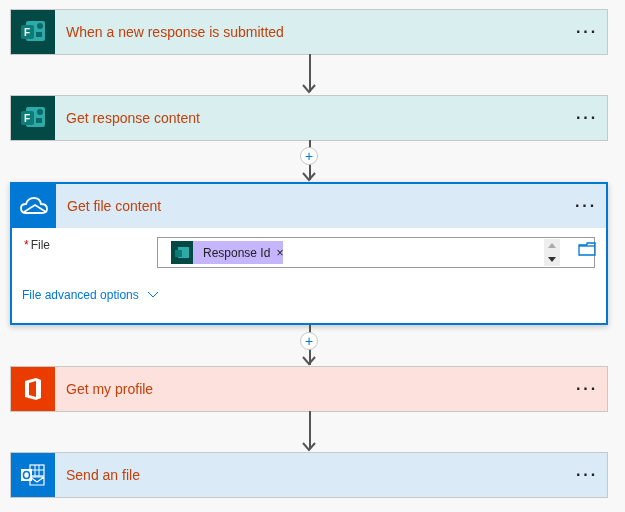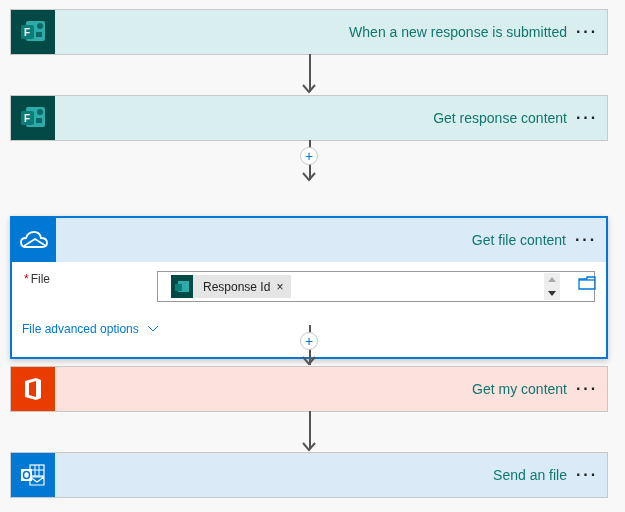--- a/index.html
+++ b/index.html
@@ -1,37 +1,37 @@
 <!DOCTYPE html>
 <html><head>
 <meta charset="utf-8">
 <style>
   html,body{margin:0;padding:0;}
   body{width:625px;height:512px;background:#f8f8f8;font-family:"Liberation Sans","DejaVu Sans",sans-serif;position:relative;overflow:hidden;}
   .card{position:absolute;left:10px;width:598px;border:1px solid #c8c8c8;box-sizing:border-box;}
   .card .hdr{display:flex;align-items:center;height:44px;}
   .card .icon{width:44px;height:44px;display:flex;align-items:center;justify-content:center;flex:none;}
-  .card .title{flex:1;padding-left:11px;font-size:14px;color:#0f766e;text-align:right;}
+  .card .title{flex:1;padding-left:11px;font-size:14px;color:#c2410c;}
   .card .more{width:40px;text-align:center;font-size:16px;letter-spacing:2px;color:#222;cursor:pointer;font-weight:bold;}
   .forms .hdr{background:#d9eeee;}
   .forms .icon{background:#034a47;}
   .office .hdr{background:#fde1dc;}
   .office .icon{background:#eb3c00;}
   .outlook .hdr{background:#daebf7;}
   .outlook .icon{background:#0078d4;}
-  .expanded{border:2px solid #0078d4;box-shadow:0 2px 6px rgba(0,0,0,0.2);background:#fff;margin-top:34px;}
+  .expanded{border:2px solid #0078d4;box-shadow:0 2px 6px rgba(0,0,0,0.2);background:#fff;}
   .expanded .hdr{background:#daeaf7;}
   .expanded .icon{background:#0078d4;}
   .connector{position:absolute;left:309px;width:2px;background:#555;}
   .arrow{position:absolute;left:302px;width:14px;height:14px;}
   .plus{position:absolute;left:300px;width:18px;height:18px;border:1px solid #c8c8c8;border-radius:50%;background:#fff;display:flex;align-items:center;justify-content:center;color:#0078d4;font-size:14px;line-height:1;box-sizing:border-box;cursor:pointer;}
   .field-row{position:absolute;left:12px;top:54px;font-size:12px;color:#333;}
   .req{color:#c00;margin-right:2px;}
   .input{position:absolute;left:145px;top:53px;width:438px;height:31px;border:1px solid #999;box-sizing:border-box;background:#fff;}
-  .token{position:absolute;left:13px;top:3px;height:23px;display:flex;align-items:center;background:#e5e5e5;padding-right:8px;}
+  .token{position:absolute;left:13px;top:3px;height:23px;display:flex;align-items:center;background:#c4b5fd;}
   .token .ticon{width:22px;height:23px;background:#034a47;display:flex;align-items:center;justify-content:center;}
   .token .tlabel{font-size:12px;color:#222;margin-left:10px;}
   .token .tx{font-size:12px;margin-left:6px;color:#222;cursor:pointer;}
   .spin{position:absolute;left:386px;top:1px;width:16px;height:27px;background:#eee;}
   .folder{position:absolute;left:566px;top:58px;}
   .adv{position:absolute;left:10px;top:104px;font-size:12px;color:#0078d4;cursor:pointer;}
 </style>
 </head>
 <body>
 
@@ -124,21 +124,21 @@
   </svg>
 
 <div class="card office" style="top:366px;">
   <div class="hdr">
     <div class="icon">
       <svg width="20" height="24" viewBox="0 0 20 24">
           <path d="M2 4 L13 1 L18 3 L18 21 L13 23 L2 20 Z" fill="#fff"></path>
           <path d="M6 6 L13 4 L13 20 L6 18 Z" fill="#eb3c00"></path>
         </svg>
     </div>
-    <div class="title">Get my content</div>
+    <div class="title">Get my profile</div>
     <div class="more">···</div>
   </div>
 </div>
 
 <div class="connector" style="top:411px;height:38px;"></div>
 <svg class="arrow" style="top:438px;" viewBox="0 0 14 14">
     <polyline points="1,5 7,12 13,5" fill="none" stroke="#555" stroke-width="2"></polyline>
   </svg>
 
 <div class="card outlook" style="top:452px;">

